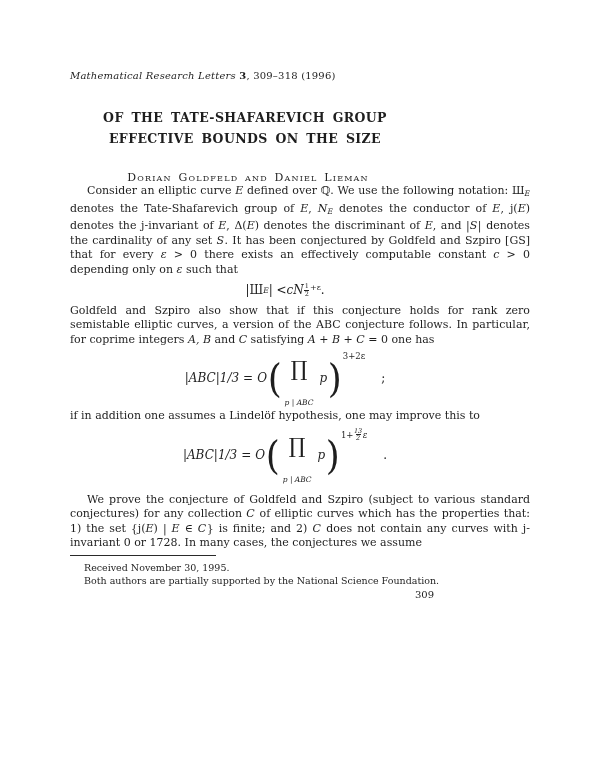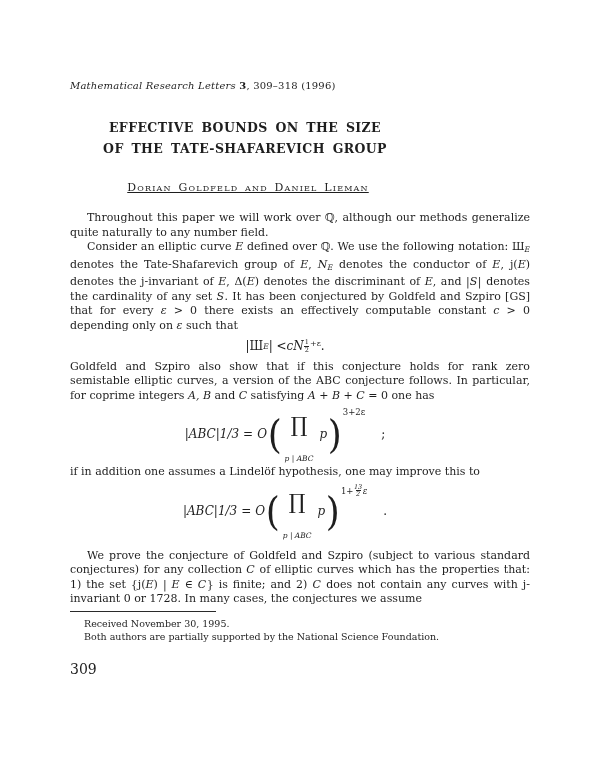--- a/index.html
+++ b/index.html
@@ -2,31 +2,31 @@
 <html><head>
 <meta charset="utf-8">
 <style>
   html,body{margin:0;padding:0;}
   body{
     width:600px;height:776px;background:#ffffff;overflow:hidden;
     font-family:"DejaVu Serif","Liberation Serif",serif;
     color:#1e1e1e;
   }
   .page{position:relative;width:600px;height:776px;background:#fff;}
-  .content{position:absolute;left:70px;top:14px;width:460px;}
+  .content{position:absolute;left:70px;top:4px;width:460px;}
 
   .journal-header{margin-top:66px;font-size:10px;letter-spacing:.2px;}
   .journal-header .it{font-style:italic;}
   .journal-header .b{font-weight:bold;}
 
   .title-block{margin-top:26px;padding-right:110px;text-align:center;
     font-weight:bold;font-size:12.5px;line-height:21px;letter-spacing:.4px;word-spacing:3px;}
 
   .authors-line{margin-top:22px;padding-right:104px;text-align:center;
-    font-variant:small-caps;font-size:11px;letter-spacing:1.2px;word-spacing:2px;text-decoration:underline;}
+    font-variant:small-caps;font-size:11px;letter-spacing:1.2px;word-spacing:2px;}
 
   .para{font-size:11px;line-height:14.5px;text-align:justify;margin:0;}
   .para.indent{text-indent:17px;}
   .first-para{margin-top:17px;}
   .gap-top{margin-top:9px;}
 
   .it{font-style:italic;}
   .b{font-weight:bold;}
   .cal{font-style:italic;letter-spacing:.5px;}
   .subit{font-style:italic;font-size:7.5px;vertical-align:-2px;}
@@ -47,38 +47,37 @@
   .top-exp{align-self:flex-start;margin-top:2px;font-size:8.5px;display:inline-flex;align-items:center;}
   .top-exp .sfrac{vertical-align:0;font-style:italic;}
   .eq-end{margin-left:16px;font-style:normal;}
   .lhs-exp{font-size:12px;vertical-align:5px;font-style:italic;}
   .eqspace{width:4px;display:inline-block;}
 
   .footnote-block{margin-top:4px;}
   .footnote-rule{width:146px;border-top:1.1px solid #2a2a2a;margin-bottom:5px;}
   .footnote{font-size:9.5px;line-height:13.5px;text-indent:14px;margin:0;}
 
-  .page-number{margin-top:17px;padding-right:96px;text-align:left;font-size:14px;}
+  .page-number{margin-top:1px;padding-right:96px;text-align:right;font-size:10px;}
 </style>
 </head>
 <body>
 
 <div class="page">
   <div class="content">
 
     <div class="journal-header"><span class="it">Mathematical Research Letters </span><span class="b">3</span><span>, 309–318 (1996)</span></div>
 
     <div class="title-block">
+      <div>OF THE TATE-SHAFAREVICH GROUP</div>
       <div>EFFECTIVE BOUNDS ON THE SIZE</div>
-      <div>OF THE TATE-SHAFAREVICH GROUP</div>
     </div>
 
     <div class="authors-line">Dorian Goldfeld and Daniel Lieman</div>
 
-    <p class="para indent first-para">Throughout this paper we will work over ℚ, although our methods generalize quite naturally to any number field.</p>
 
     <p class="para indent"><span>Consider an elliptic curve </span><span class="it">E</span><span> defined over ℚ. We use the following notation: Ш</span><span class="subit">E</span><span> denotes the Tate-Shafarevich group of </span><span class="it">E</span><span>, </span><span class="it">N</span><span class="subit">E</span><span> denotes the conductor of </span><span class="it">E</span><span>, j(</span><span class="it">E</span><span>) denotes the j-invariant of </span><span class="it">E</span><span>, Δ(</span><span class="it">E</span><span>) denotes the discriminant of </span><span class="it">E</span><span>, and |</span><span class="cal">S</span><span>| denotes the cardinality of any set </span><span class="cal">S</span><span>. It has been conjectured by Goldfeld and Szpiro [GS] that for every </span><span class="it">ε</span><span> &gt; 0 there exists an effectively computable constant </span><span class="it">c</span><span> &gt; 0 depending only on </span><span class="it">ε</span><span> such that</span></p>
 
     <div class="display-eq">
       <span class="sym">|Ш</span>
         <span class="subit">E</span>
         <span class="sym">| &lt; </span>
         <span class="it">cN</span>
         <span class="eq-sup"><span class="sfrac">
             <span class="num">1</span>

